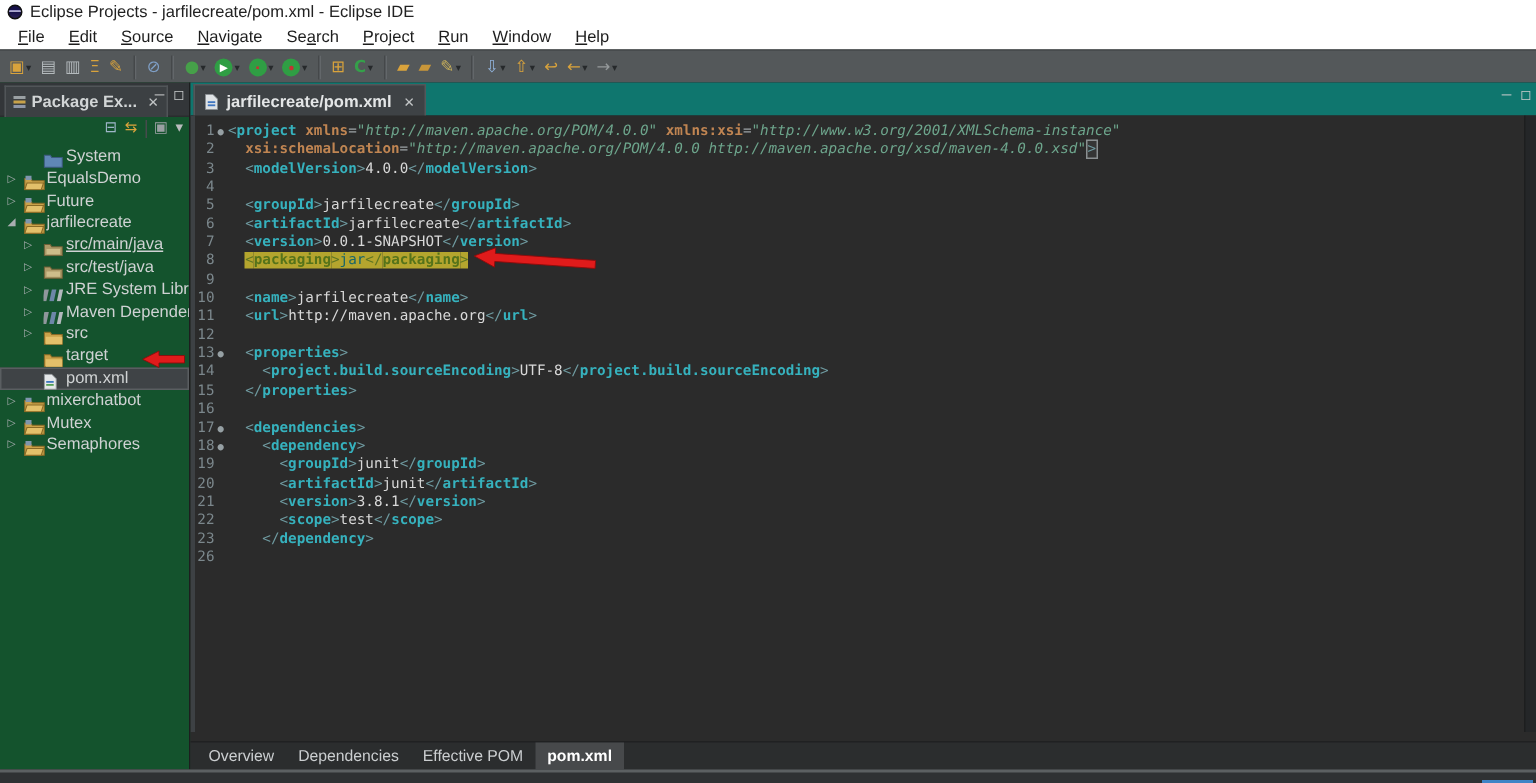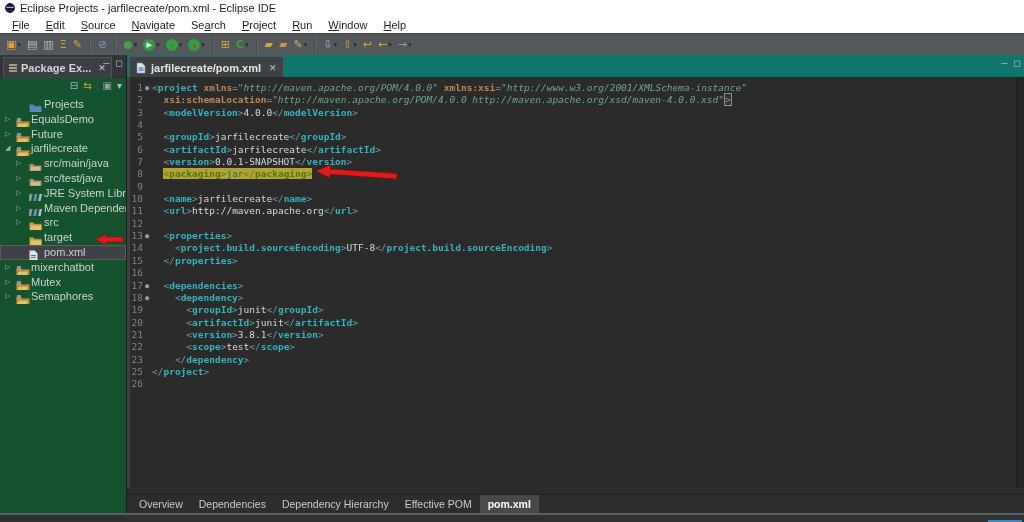--- a/index.html
+++ b/index.html
@@ -219,21 +219,21 @@
           <span class="sb-tool" style="color: rgb(217, 163, 60);">⇆</span>
           <span class="sb-tool-sep"></span>
           <span class="sb-tool" style="color: rgb(154, 160, 163);">▣</span>
           <span class="sb-tool" style="color: rgb(185, 188, 189);">▾</span>
         </div>
       <div class="tree" id="tree">
           <div class="tree-row" style="top: 2px;">
             <span class="tree-icon" style="left: 29px;"><svg width="13" height="10">
                 <path d="M0.5 1.5 h4 l1 1.5 h7 v6.5 h-12 z" fill="#5f87b5" stroke="#3c5a80" stroke-width="0.7"></path>
               </svg></span>
-            <span class="tree-label" style="left: 44px;">Projects</span>
+            <span class="tree-label" style="left: 44px;">System</span>
           </div>
           <div class="tree-row" style="top: 16.8px;">
             <span class="tree-expander" style="left: 5px;">▷</span>
             <span class="tree-icon" style="left: 16px;"><svg width="14" height="10">
                 <path d="M0.5 2 h4 l1 1.5 h8 v6 h-13 z" fill="#caa24a" stroke="#8a6a25" stroke-width="0.7"></path>
                 <path d="M2 5 h11 l-1.5 4.5 h-11 z" fill="#e3c06a" stroke="#8a6a25" stroke-width="0.7"></path>
                 <rect x="1" y="0" width="4" height="3" fill="#7f96ad"></rect>
               </svg></span>
             <span class="tree-label" style="left: 31px;">EqualsDemo</span>
           </div>
@@ -254,21 +254,21 @@
                 <rect x="1" y="0" width="4" height="3" fill="#7f96ad"></rect>
               </svg></span>
             <span class="tree-label" style="left: 31px;">jarfilecreate</span>
           </div>
           <div class="tree-row" style="top: 61.2px;">
             <span class="tree-expander" style="left: 16px;">▷</span>
             <span class="tree-icon" style="left: 29px;"><svg width="13" height="10">
                 <path d="M0.5 2 h4 l1 1.5 h7 v6 h-12 z" fill="#ad9a68" stroke="#6e5f36" stroke-width="0.7"></path>
                 <rect x="2" y="5" width="9" height="3.5" fill="#cdbd8a"></rect>
               </svg></span>
-            <span class="tree-label" style="left: 44px;">src/main/java</span>
+            <span class="tree-label" style="left: 44px; text-decoration: underline;">src/main/java</span>
           </div>
           <div class="tree-row" style="top: 76px;">
             <span class="tree-expander" style="left: 16px;">▷</span>
             <span class="tree-icon" style="left: 29px;"><svg width="13" height="10">
                 <path d="M0.5 2 h4 l1 1.5 h7 v6 h-12 z" fill="#ad9a68" stroke="#6e5f36" stroke-width="0.7"></path>
                 <rect x="2" y="5" width="9" height="3.5" fill="#cdbd8a"></rect>
               </svg></span>
             <span class="tree-label" style="left: 44px;">src/test/java</span>
           </div>
           <div class="tree-row" style="top: 90.8px;">
@@ -378,28 +378,26 @@
           <div class="code-line"><span class="ln-num">14</span><span class="tk-tx">    </span><span class="tk-br">&lt;</span><span class="tk-tag">project.build.sourceEncoding</span><span class="tk-br">&gt;</span><span class="tk-tx">UTF-8</span><span class="tk-br">&lt;/</span><span class="tk-tag">project.build.sourceEncoding</span><span class="tk-br">&gt;</span></div>
           <div class="code-line"><span class="ln-num">15</span><span class="tk-tx">  </span><span class="tk-br">&lt;/</span><span class="tk-tag">properties</span><span class="tk-br">&gt;</span></div>
           <div class="code-line"><span class="ln-num">16</span></div>
           <div class="code-line"><span class="ln-num">17</span><span class="ln-fold">●</span><span class="tk-tx">  </span><span class="tk-br">&lt;</span><span class="tk-tag">dependencies</span><span class="tk-br">&gt;</span></div>
           <div class="code-line"><span class="ln-num">18</span><span class="ln-fold">●</span><span class="tk-tx">    </span><span class="tk-br">&lt;</span><span class="tk-tag">dependency</span><span class="tk-br">&gt;</span></div>
           <div class="code-line"><span class="ln-num">19</span><span class="tk-tx">      </span><span class="tk-br">&lt;</span><span class="tk-tag">groupId</span><span class="tk-br">&gt;</span><span class="tk-tx">junit</span><span class="tk-br">&lt;/</span><span class="tk-tag">groupId</span><span class="tk-br">&gt;</span></div>
           <div class="code-line"><span class="ln-num">20</span><span class="tk-tx">      </span><span class="tk-br">&lt;</span><span class="tk-tag">artifactId</span><span class="tk-br">&gt;</span><span class="tk-tx">junit</span><span class="tk-br">&lt;/</span><span class="tk-tag">artifactId</span><span class="tk-br">&gt;</span></div>
           <div class="code-line"><span class="ln-num">21</span><span class="tk-tx">      </span><span class="tk-br">&lt;</span><span class="tk-tag">version</span><span class="tk-br">&gt;</span><span class="tk-tx">3.8.1</span><span class="tk-br">&lt;/</span><span class="tk-tag">version</span><span class="tk-br">&gt;</span></div>
           <div class="code-line"><span class="ln-num">22</span><span class="tk-tx">      </span><span class="tk-br">&lt;</span><span class="tk-tag">scope</span><span class="tk-br">&gt;</span><span class="tk-tx">test</span><span class="tk-br">&lt;/</span><span class="tk-tag">scope</span><span class="tk-br">&gt;</span></div>
           <div class="code-line"><span class="ln-num">23</span><span class="tk-tx">    </span><span class="tk-br">&lt;/</span><span class="tk-tag">dependency</span><span class="tk-br">&gt;</span></div>
-          <div class="code-line"><span class="ln-num">25</span><span class="tk-br">&lt;/</span><span class="tk-tag">project</span><span class="tk-br">&gt;</span></div>
           <div class="code-line"><span class="ln-num">26</span></div>
         </div>
 
       <div class="form-tabs" id="form-tabs">
           <span class="form-tab">Overview</span>
           <span class="form-tab">Dependencies</span>
-          <span class="form-tab">Dependency Hierarchy</span>
           <span class="form-tab">Effective POM</span>
           <span class="form-tab active">pom.xml</span>
         </div>
     </div>
 
     <div class="bottom-strip">
       <div class="bottom-accent"></div>
     </div>
   </div>
 

